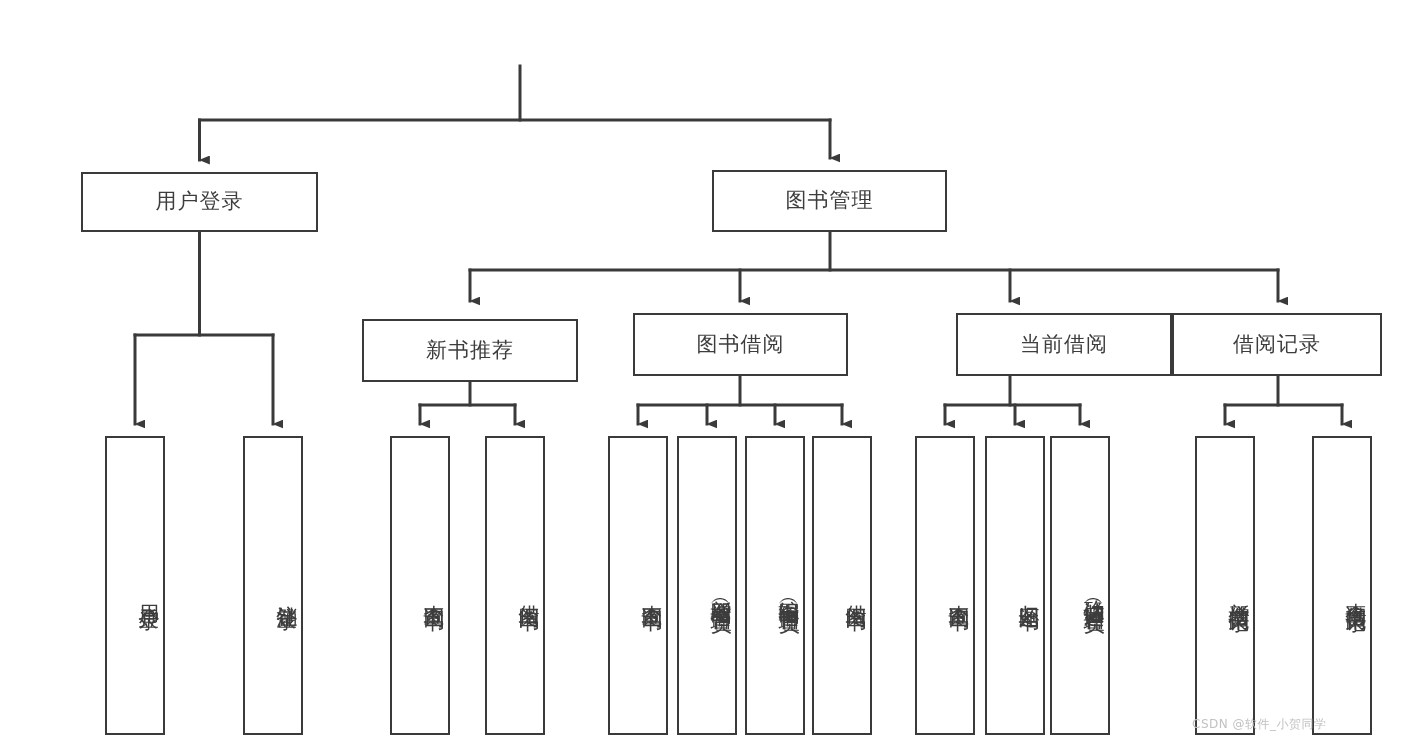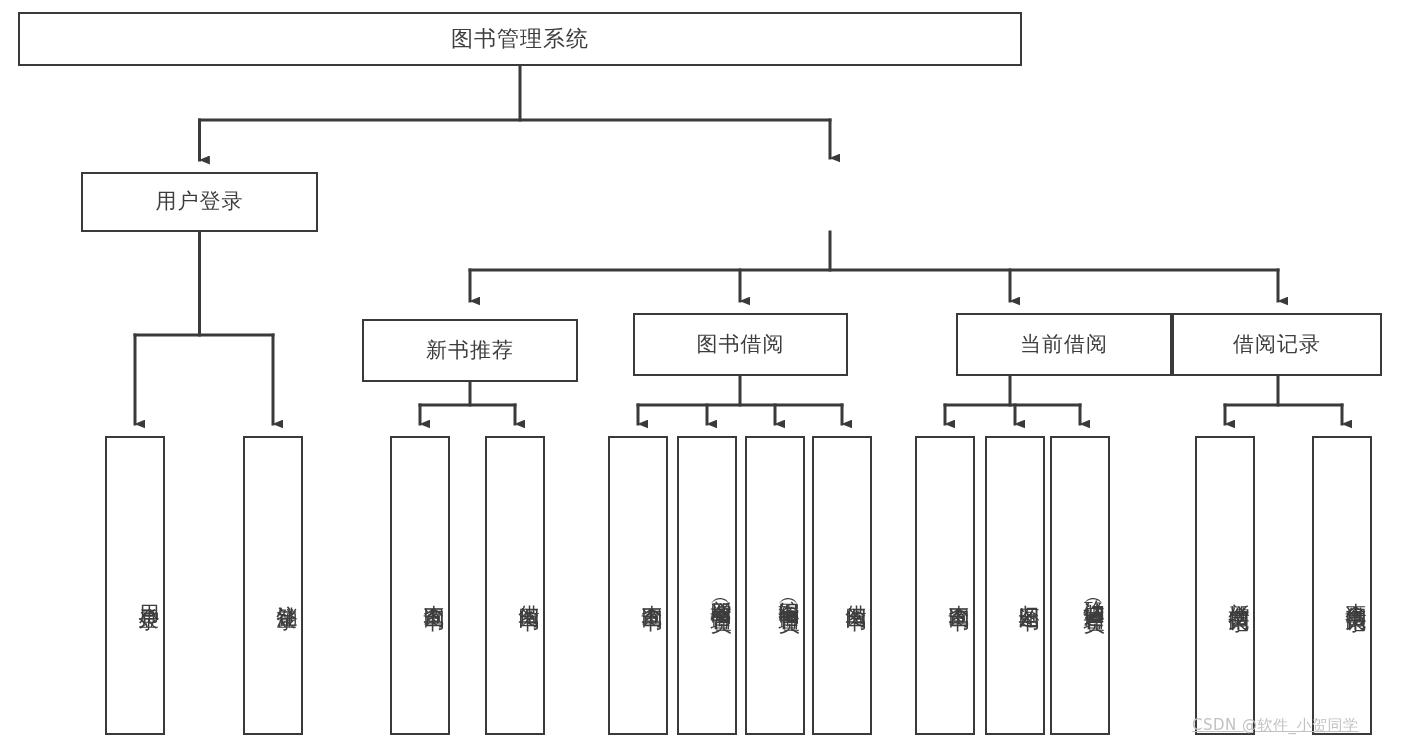--- a/index.html
+++ b/index.html
@@ -54,25 +54,24 @@
   .node .label {
     display: block;
     white-space: pre-wrap;
   }
   #root-node {
     font-size: 22px;
   }
   #watermark {
     position: absolute;
     color: #c2c2c2;
-    font-size: 15px;
+    font-size: 12px;
     letter-spacing: 0.5px;
     white-space: nowrap;
     user-select: none;
-    text-decoration: underline;
   }
 </style>
 </head>
 <body>
 
 <div id="diagram-root">
 
   <svg id="wire-layer" viewBox="0 0 1405 747">
     <defs>
       <marker id="arrowhead" markerWidth="9" markerHeight="11" refX="4.5" refY="10.4" orient="auto" markerUnits="userSpaceOnUse">
@@ -116,28 +115,28 @@
       <path d="M1015,405 L1015,424" marker-end="url(#arrowhead)"></path>
       <path d="M1080,405 L1080,424" marker-end="url(#arrowhead)"></path>
 
       <path d="M1278,376 L1278,405"></path>
       <path d="M1225,405 L1342,405"></path>
       <path d="M1225,405 L1225,424" marker-end="url(#arrowhead)"></path>
       <path d="M1342,405 L1342,424" marker-end="url(#arrowhead)"></path>
     </g>
   </svg>
 
-  <div class="node horiz" id="root-node" style="left:18px; top:12px; width:1004px; height:54px;">
-    <span class="label">图书管理系统</span>
-  </div>
 
   <div class="node horiz" style="left:81px; top:172px; width:237px; height:60px;">
     <span class="label">用户登录</span>
   </div>
 
+  <div class="node horiz" style="left:712px; top:170px; width:235px; height:62px;">
+    <span class="label">图书管理</span>
+  </div>
 
   <div class="node horiz" style="left:362px; top:313px; width:216px; height:63px;margin-top:6px;">
     <span class="label">新书推荐</span>
   </div>
 
   <div class="node horiz" style="left:633px; top:313px; width:215px; height:63px;">
     <span class="label">图书借阅</span>
   </div>
 
   <div class="node horiz" style="left:956px; top:313px; width:216px; height:63px;">

